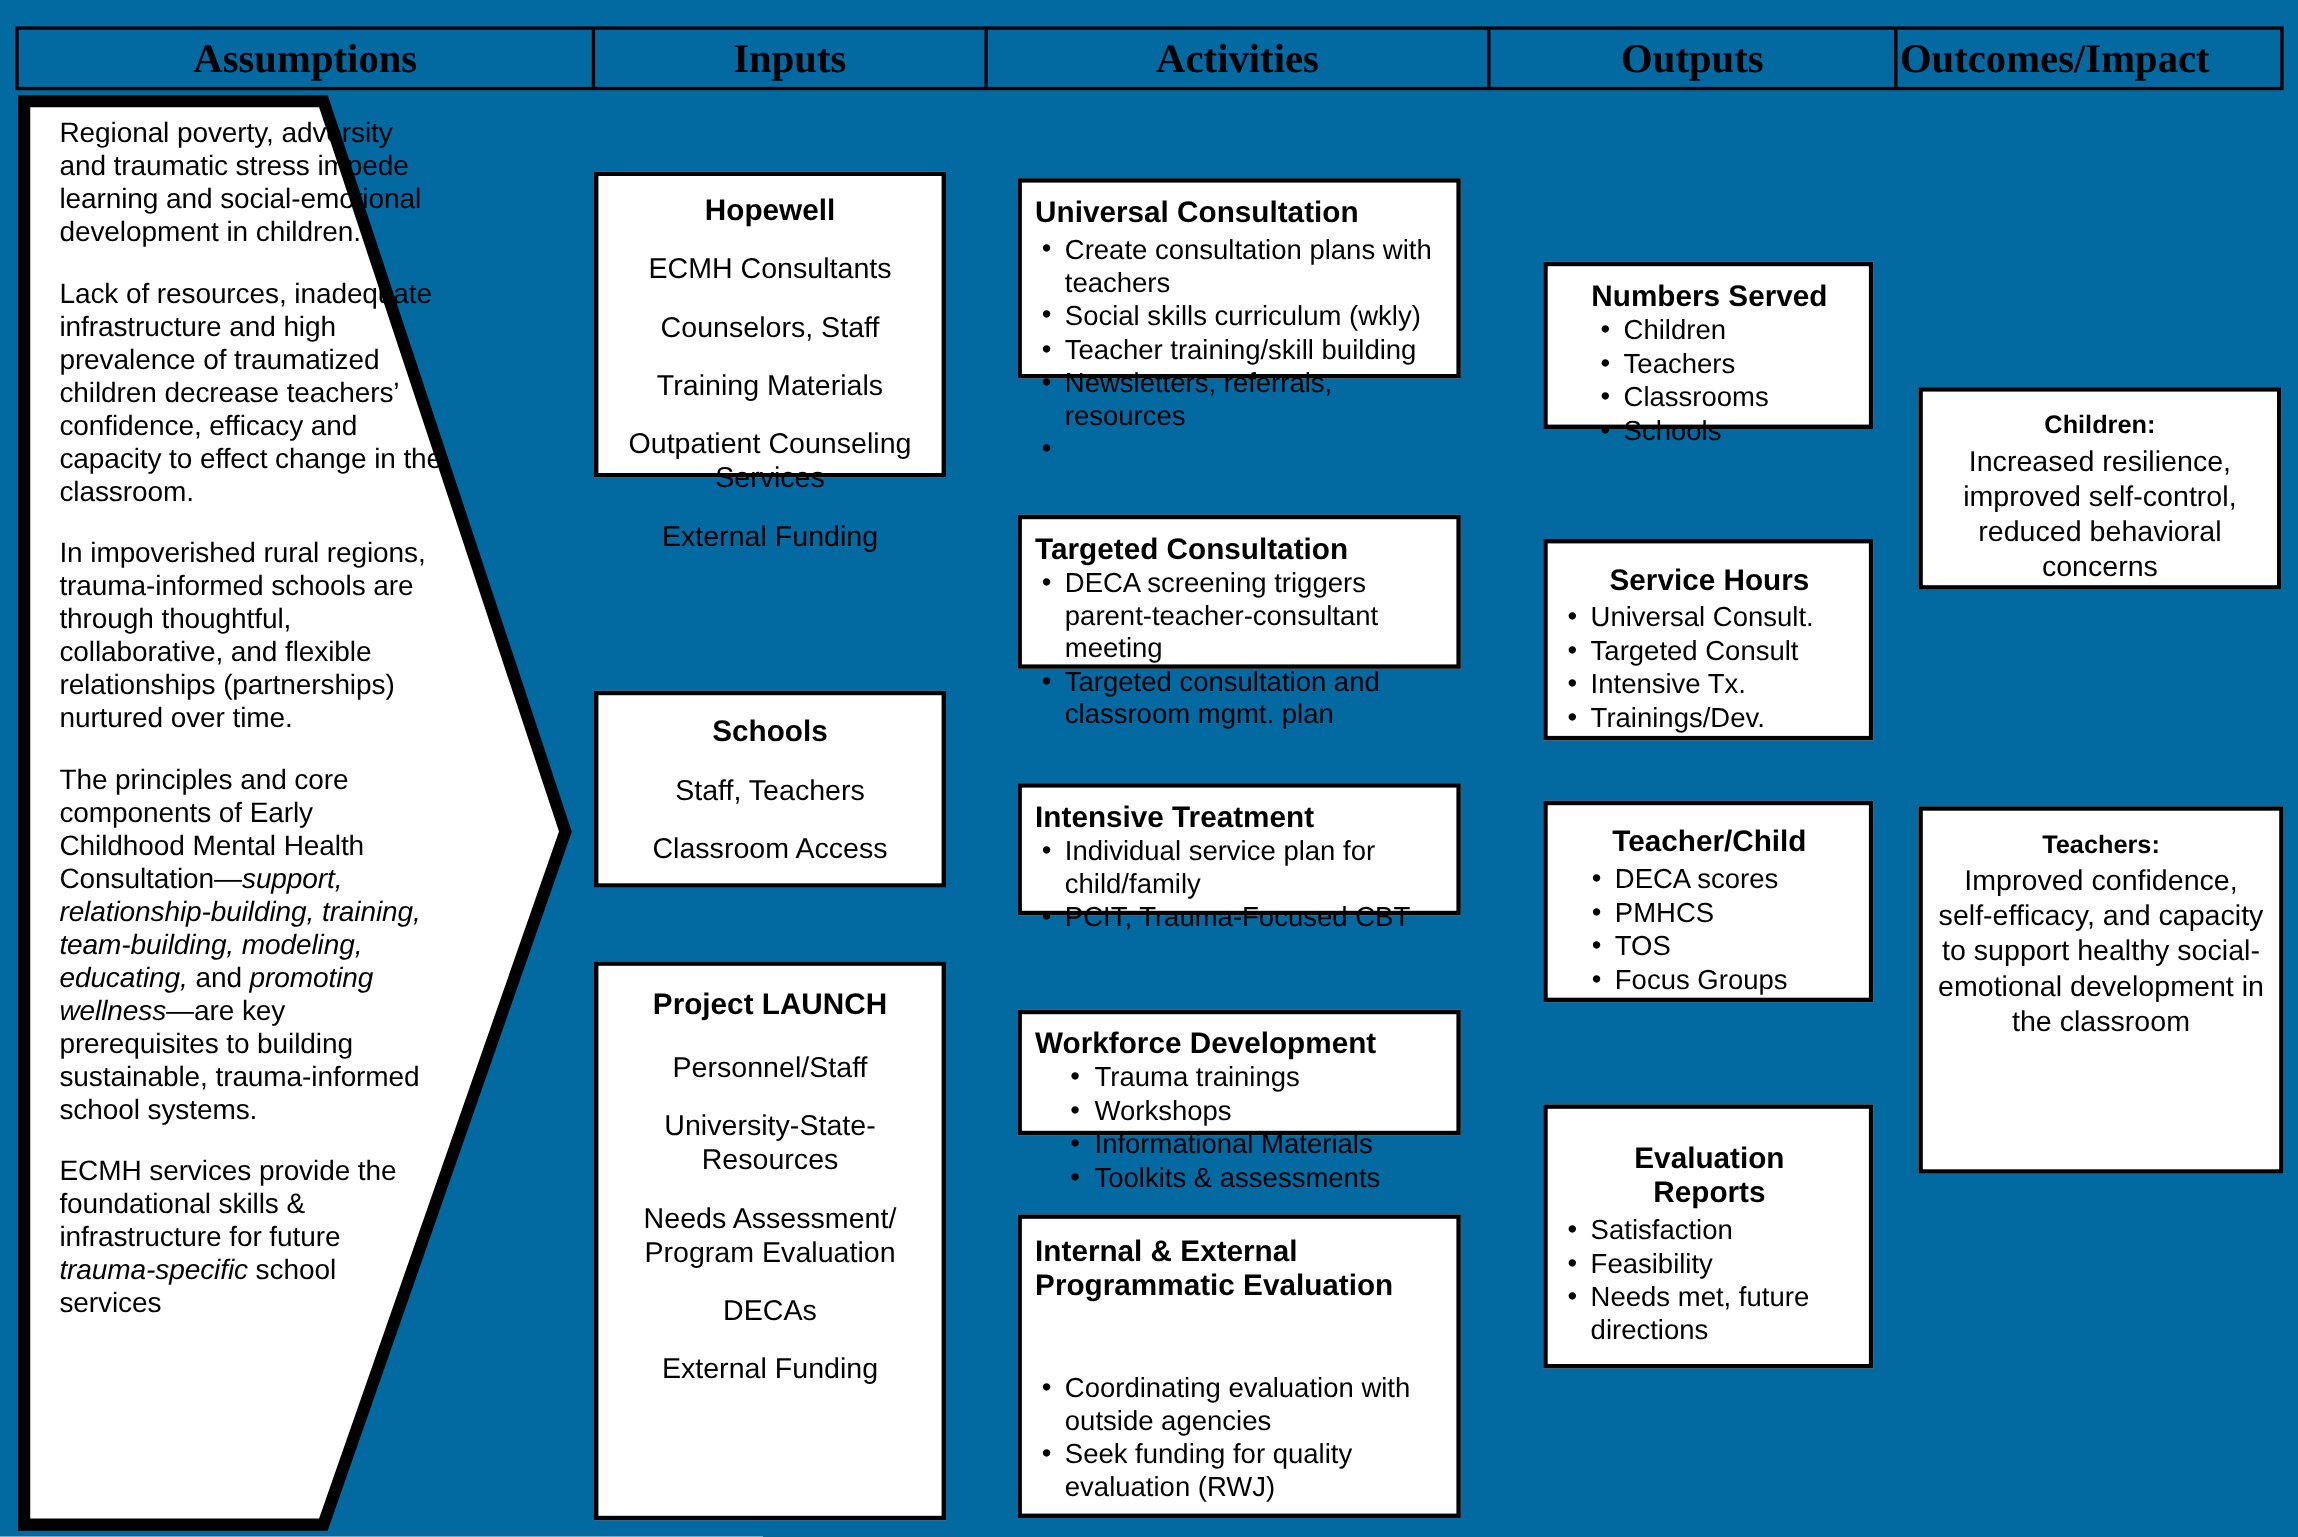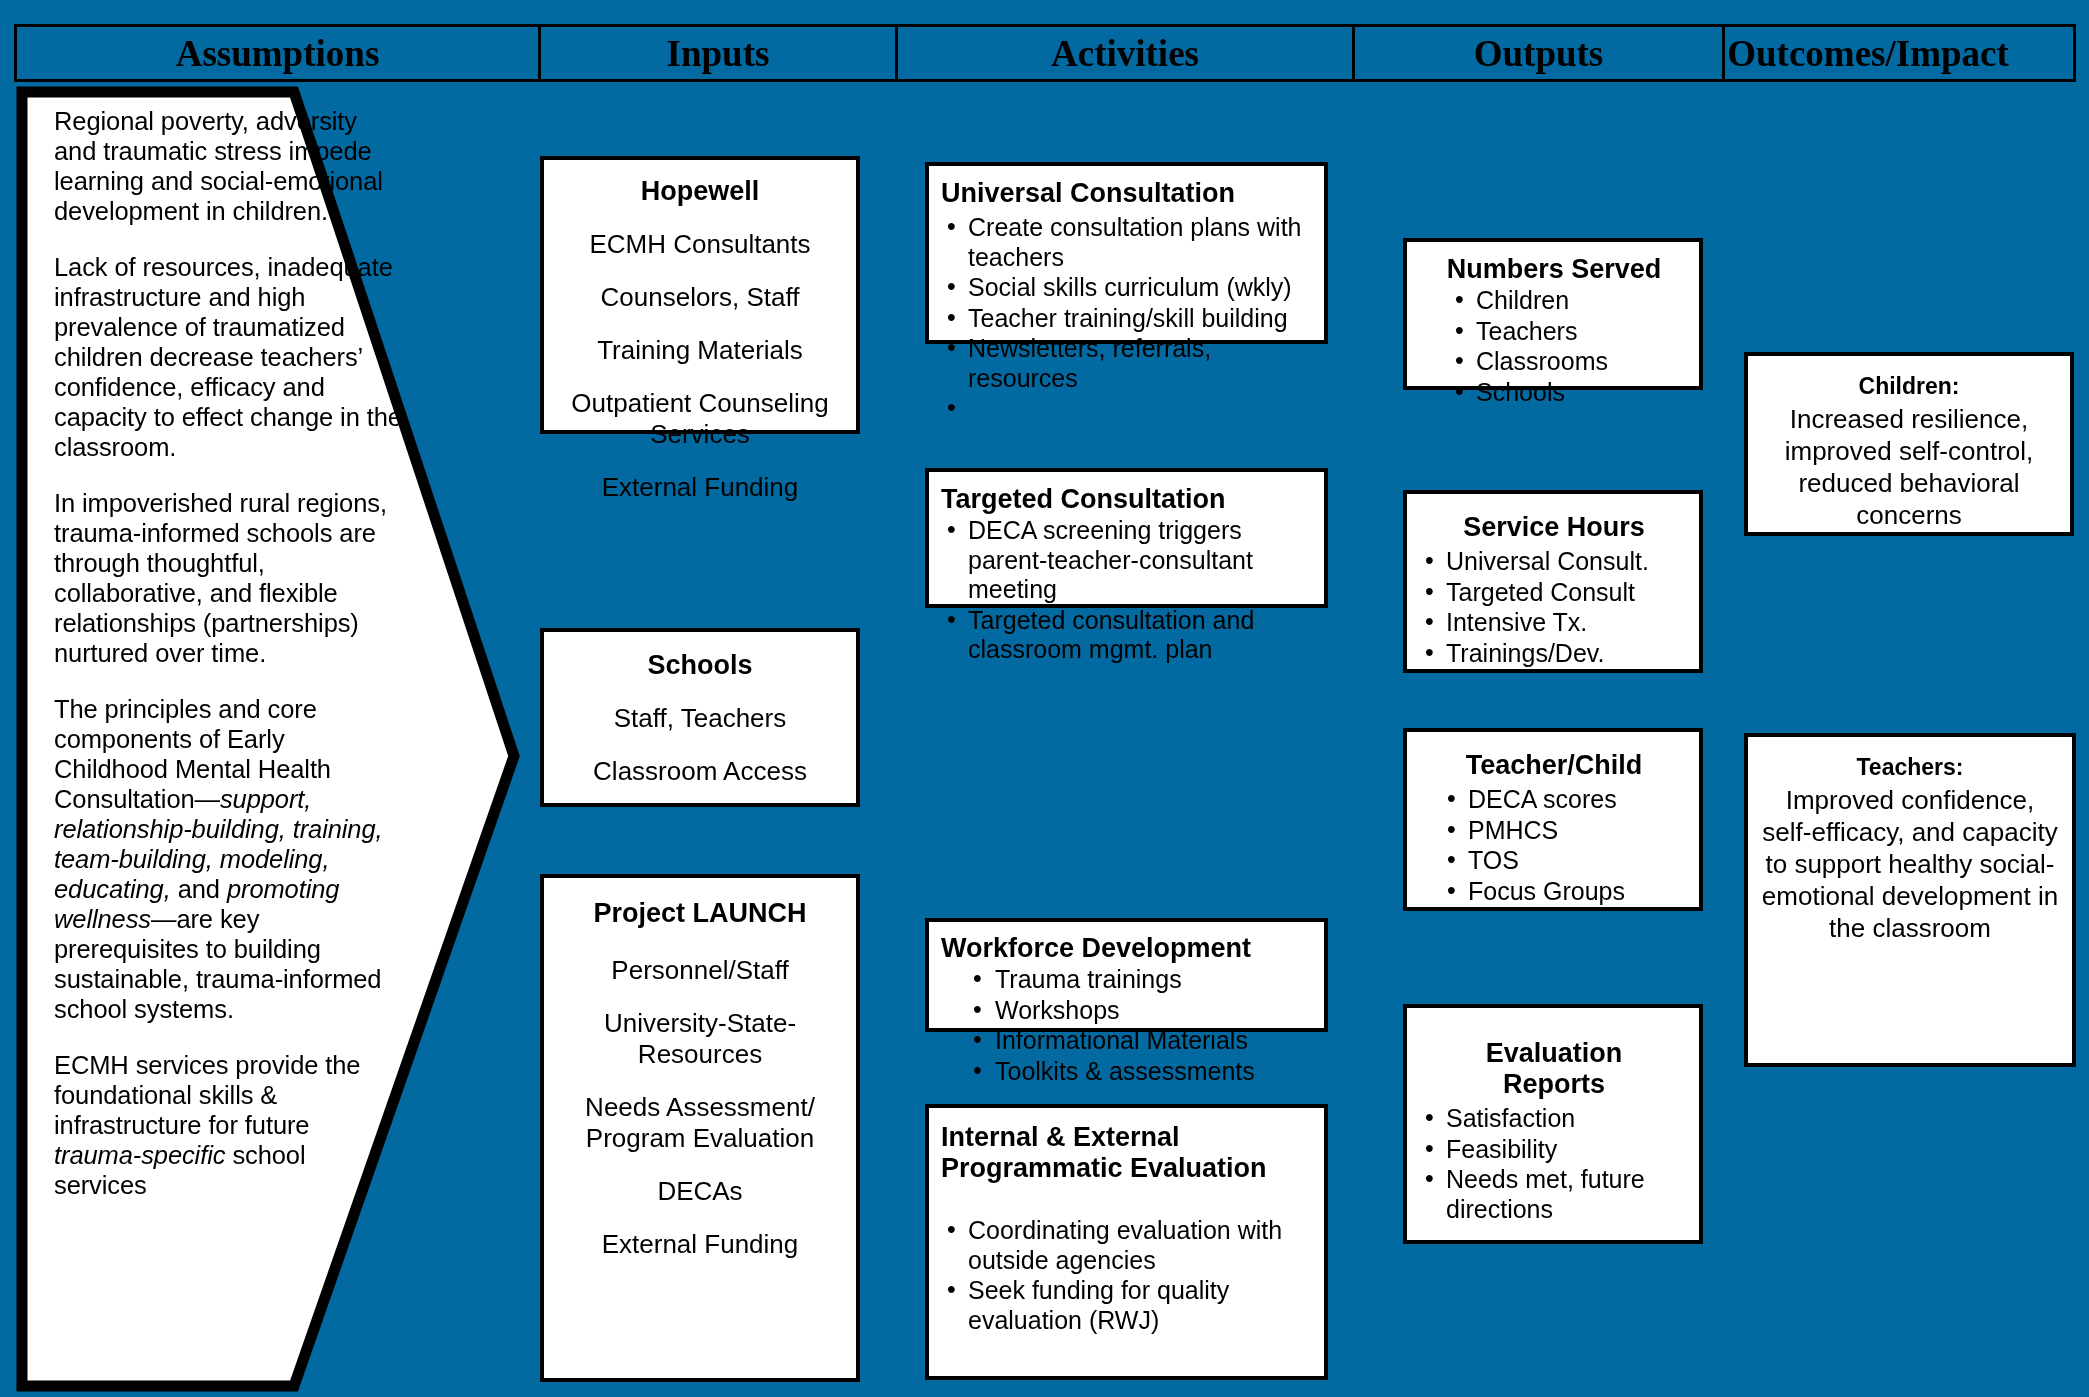--- a/index.html
+++ b/index.html
@@ -220,33 +220,40 @@
   </div>
 
   <div class="box" id="box-targeted">
     <div class="box-title" style="margin-bottom:1px;">Targeted Consultation</div>
     <ul class="stack-list">
       <li>DECA screening triggers parent-teacher-consultant meeting</li>
       <li>Targeted consultation and classroom mgmt. plan</li>
     </ul>
   </div>
 
+  <div class="box" id="box-intensive">
+    <div class="box-title" style="margin-bottom:1px;">Intensive Treatment</div>
+    <ul class="stack-list">
+      <li>Individual service plan for child/family</li>
+      <li>PCIT, Trauma-Focused CBT</li>
+    </ul>
+  </div>
 
   <div class="box" id="box-workforce">
     <div class="box-title" style="margin-bottom:0px;">Workforce Development</div>
     <ul class="stack-list indented">
       <li>Trauma trainings</li>
       <li>Workshops</li>
       <li>Informational Materials</li>
       <li>Toolkits &amp; assessments</li>
     </ul>
   </div>
 
   <div class="box" id="box-evaluation">
-    <div class="box-title" style="margin-bottom:32px; width:330px;">Internal &amp; External Programmatic Evaluation</div>
+    <div class="box-title" style="margin-bottom:64px; width:330px;">Internal &amp; External Programmatic Evaluation</div>
     <ul class="stack-list">
       <li>Coordinating evaluation with outside agencies</li>
       <li>Seek funding for quality evaluation (RWJ)</li>
     </ul>
   </div>
 
   <div class="box" id="box-numbers">
     <div class="box-title center" style="margin-bottom:0px;">Numbers Served</div>
     <ul class="stack-list" style="padding-left:30px;">
       <li>Children</li>

